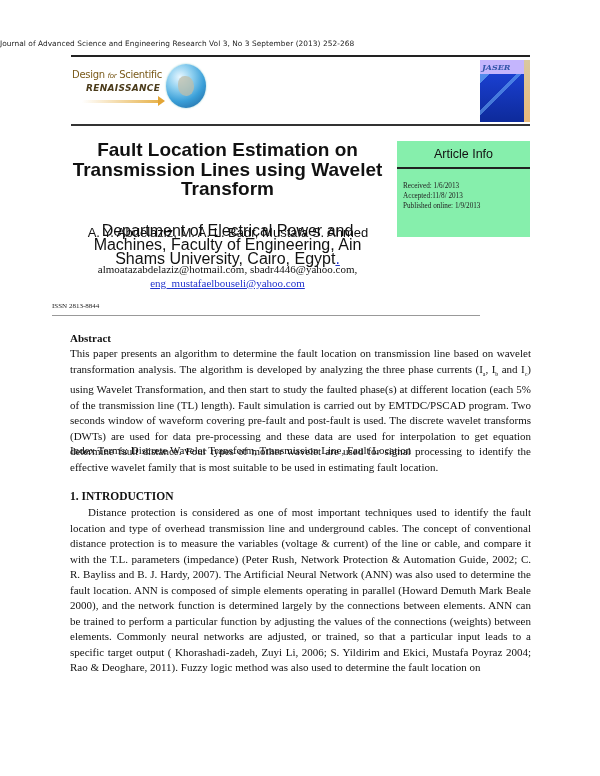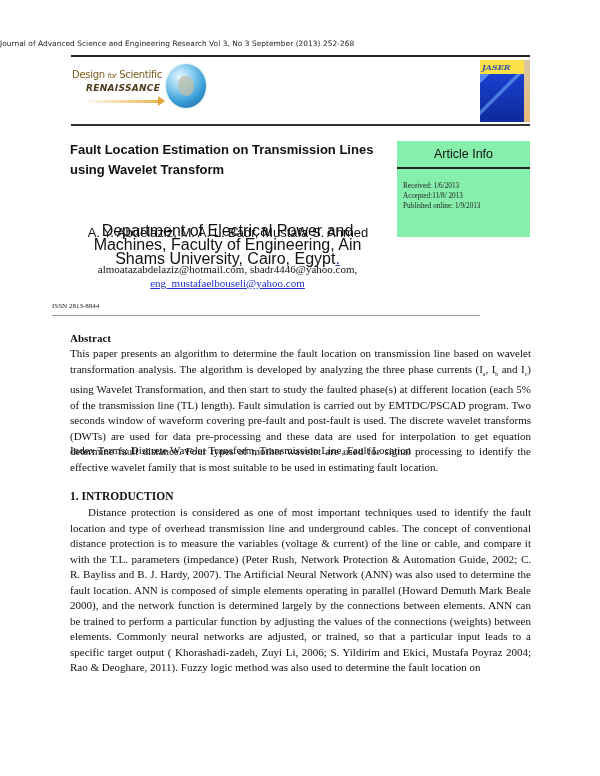--- a/index.html
+++ b/index.html
@@ -39,37 +39,37 @@
       left: 94px; top: 0px; width: 40px; height: 44px; border-radius: 50%;
       background: radial-gradient(circle at 35% 30%, #e9f7ff 0%, #8fd0f0 30%, #3a9fd8 60%, #1b5d96 100%);
       box-shadow: 0 0 2px #8cc;
     }
     .logo-globe::after {
       content: ""; position: absolute; left: 12px; top: 12px; width: 16px; height: 20px;
       border-radius: 40% 50% 45% 50%; background: rgba(190,190,170,0.75);
     }
 
     
-    .cover { left: 480px; top: 60px; width: 50px; height: 62px; background: #fde047; }
+    .cover { left: 480px; top: 60px; width: 50px; height: 62px; background: #c4b5fd; }
     .cover-title {
       left: 2px; top: 2px; font-family: "DejaVu Serif", serif; font-style: italic; font-weight: bold;
       font-size: 8px; color: #3355aa;
     }
     .cover-art {
       left: 0; top: 14px; width: 44px; height: 48px;
       background:
         linear-gradient(135deg, rgba(120,190,255,0.6) 0 10%, transparent 10% 40%, rgba(120,190,255,0.5) 40% 45%, transparent 45%),
         linear-gradient(to bottom, #1a3fd0, #0d2a9a);
     }
     .cover-spine { left: 44px; top: 0; width: 6px; height: 62px; background: linear-gradient(to bottom, #d9c8a0, #e9b97a); }
 
     
     .title {
-      left: 70px; width: 315px; top: 140px; text-align: left;
-      font-family: "Liberation Sans", sans-serif; font-weight: bold; font-size: 13px; line-height: 19.5px;
+      left: 70px; width: 315px; top: 140px; text-align: center;
+      font-family: "Liberation Sans", sans-serif; font-weight: bold; font-size: 19px; line-height: 19.5px;
       color: #111;
     }
     .authors {
       left: 68px; width: 320px; top: 197px; text-align: center;
       font-family: "Liberation Sans", sans-serif; font-size: 13px; color: #111; white-space: nowrap; margin-top: 28px;
     }
     .affil {
       left: 70px; width: 315px; top: 224px; text-align: center;
       font-family: Liberation Sans, sans-serif; font-size: 16px; line-height: 14px; color: #111;
     }

